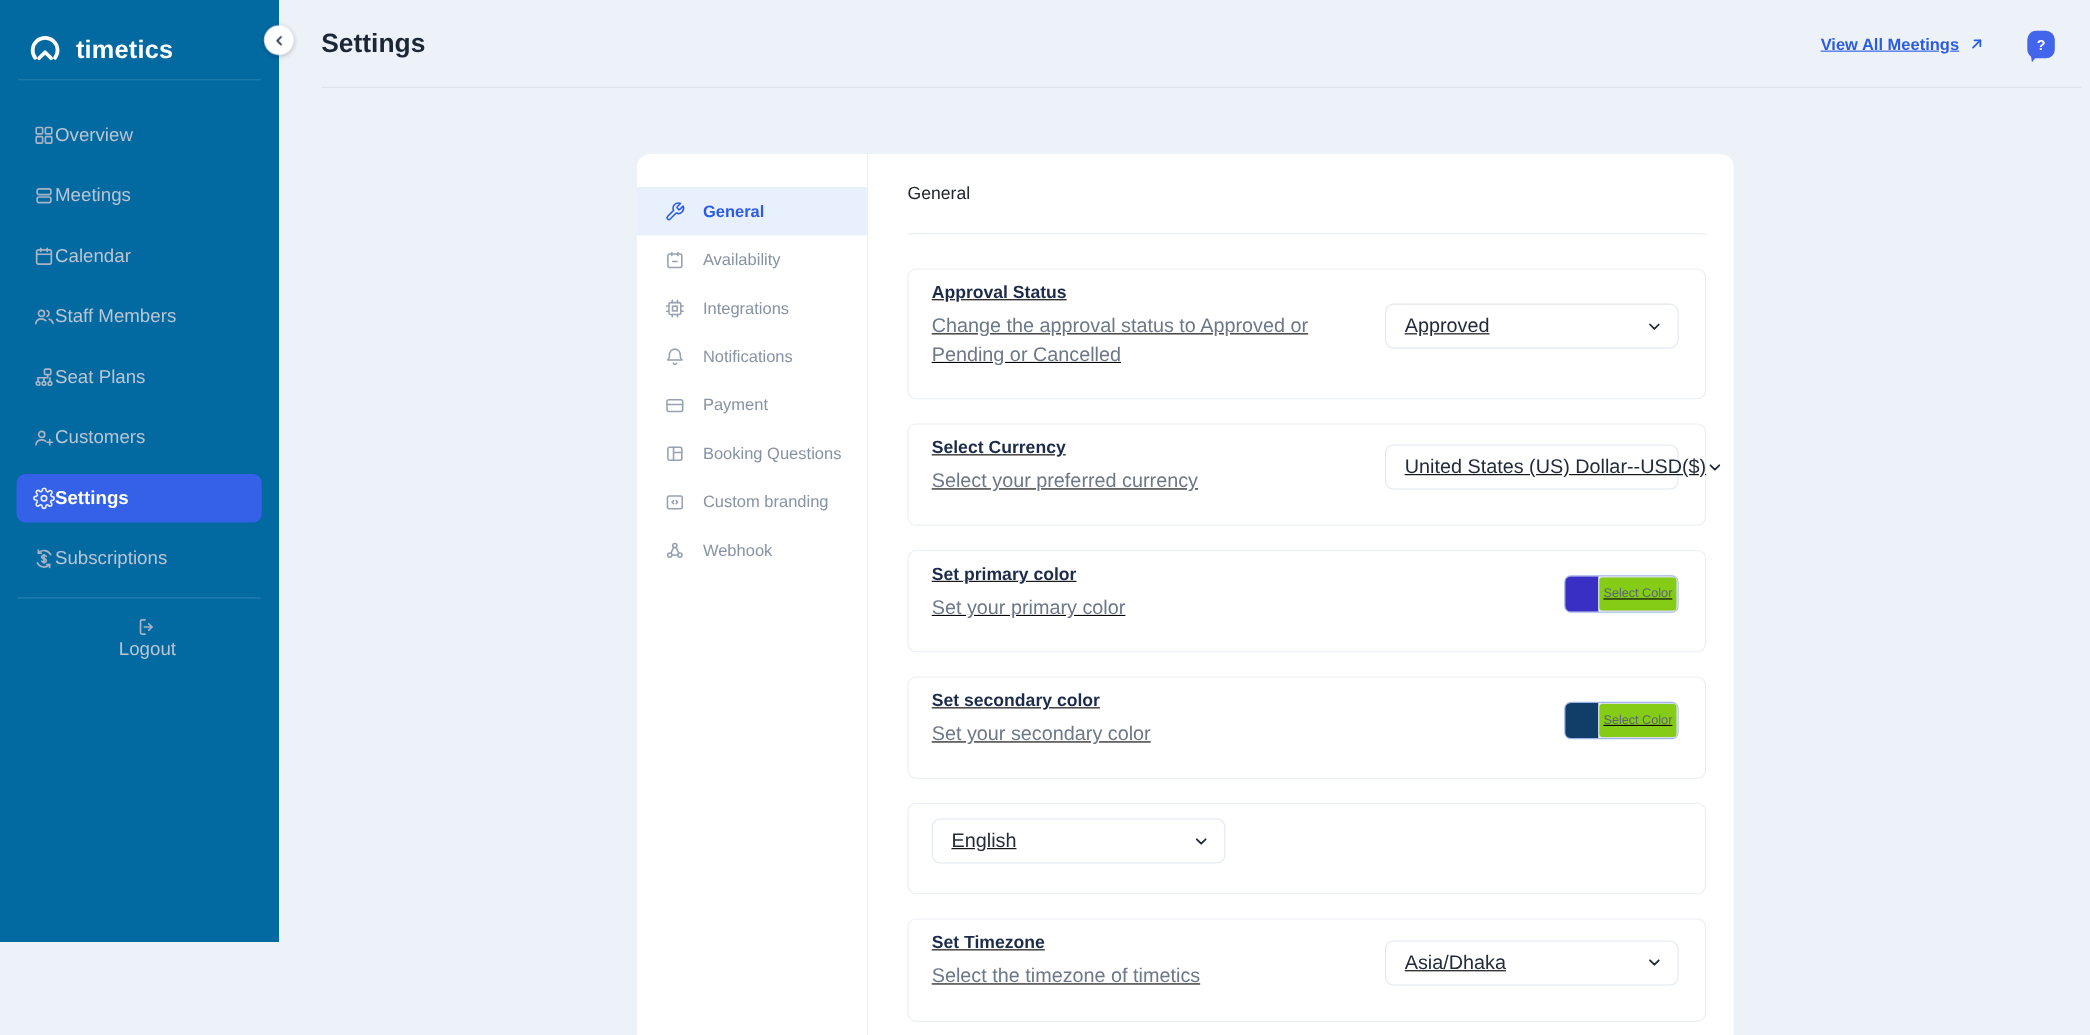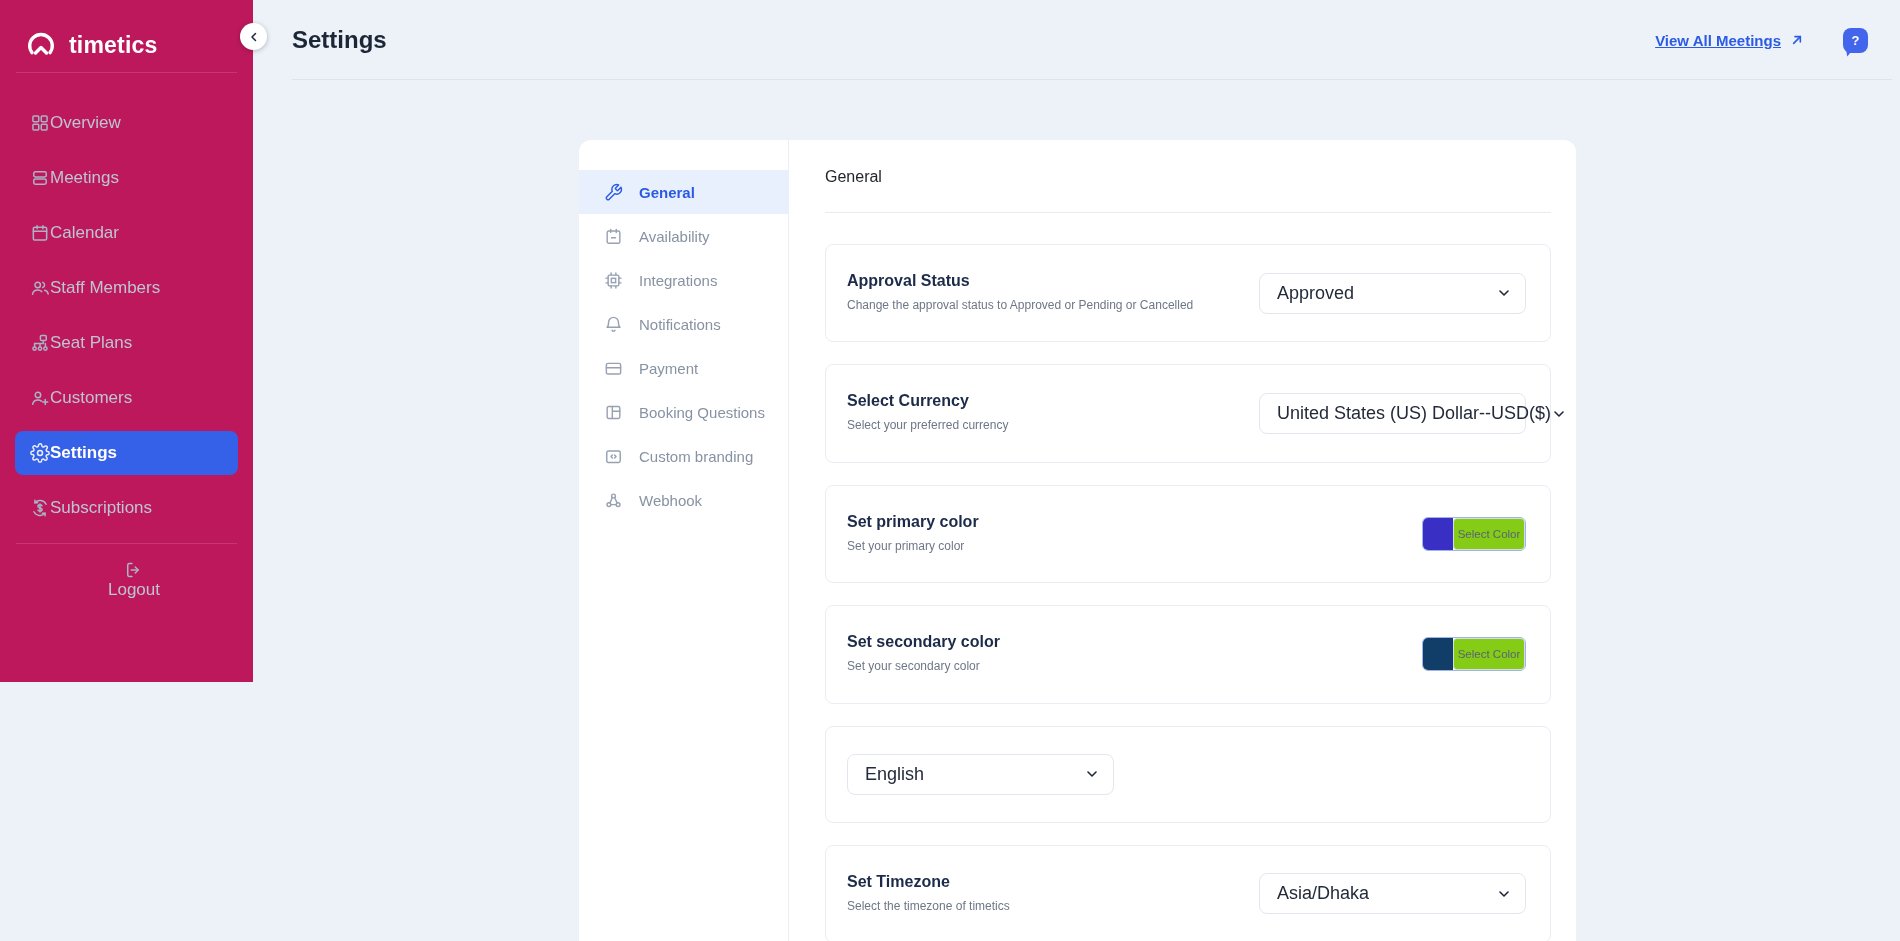--- a/index.html
+++ b/index.html
@@ -1,22 +1,22 @@
 <!DOCTYPE html>
 <html><head>
 <meta charset="utf-8">
 <style>
   * { margin:0; padding:0; box-sizing:border-box; }
   html,body { width:1900px; height:941px; overflow:hidden;
     font-family:"Liberation Sans", sans-serif; background:#EDF1F8; }
   svg { display:block; }
 
   
-  .sidebar { position:fixed; left:0; top:0; width:253px; height:682px;
-    background:#be185d; color:#BCC5D4; z-index:10; }
+  .sidebar { position:fixed; left:0; top:0; width:253px; height:856px;
+    background:#0369a1; color:#BCC5D4; z-index:10; }
   .logo-row { display:flex; align-items:center; gap:11px; padding:20px 0 0 24px; height:70px; }
   .logo-text { color:#FFFFFF; font-size:23px; font-weight:600; letter-spacing:.2px; }
   .side-divider { border:none; border-top:1px solid rgba(255,255,255,.14); margin:2px 16px 0 16px; }
   .collapse-btn { position:absolute; left:240px; top:23px; width:27px; height:27px;
     border-radius:50%; background:#FFFFFF; box-shadow:0 1px 5px rgba(0,0,0,.25);
     display:flex; align-items:center; justify-content:center; cursor:pointer; }
   .nav { margin-top:28px; }
   .nav-item { display:flex; align-items:center; height:44px;
     margin:0 15px 11px 15px; padding-left:15px; border-radius:8px;
     font-size:17px; color:#BCC5D4; cursor:pointer; }
@@ -48,23 +48,23 @@
     font-size:15px; color:#8792A3; cursor:pointer; }
   .tab .ic { width:19px; height:19px; color:#97A1B2; flex:0 0 19px; }
   .tab.active { background:#E9F0FD; color:#2B5BE4; font-weight:600; }
   .tab.active .ic { color:#2B5BE4; }
 
   .panel { flex:1; padding:28px 25px 0 36px; }
   .panel-heading { font-size:16px; font-weight:500; color:#23262F; }
   .panel-divider { height:1px; background:#E8ECF2; margin-top:26px; }
   .rows { margin-top:31px; display:flex; flex-direction:column; gap:22px; }
   .row { border:1px solid #E9EDF4; border-radius:8px; background:#fff;
-    padding:27px 24px 27px 21px; display:flex; align-items:center; justify-content:space-between; }
+    padding:13px 24px 27px 21px; display:flex; align-items:center; justify-content:space-between;text-decoration:underline; }
   .row-title { font-size:16px; font-weight:700; color:#1C2B4A; margin-bottom:7px; }
-  .row-desc { font-size:12px; color:#6E7787; line-height:1.45; max-width:370px; }
+  .row-desc { font-size:18px; color:#6E7787; line-height:1.45; max-width:370px; }
 
   .select { width:267px; height:41px; border:1px solid #E2E7EF; border-radius:8px;
     background:#fff; display:flex; align-items:center; justify-content:space-between;
     padding:0 13px 0 17px; cursor:pointer; }
   .select-value { font-size:18px; font-weight:500; color:#232B3A; white-space:nowrap; }
   .select .chev { width:16px; height:16px; color:#1F2937; flex:0 0 16px; }
 
   .color-widget { display:flex; align-items:stretch; height:34px; width:104px;
     border:1px solid #9FB5E8; border-radius:6px; background:#fff; cursor:pointer; }
   .swatch { width:30px; border-radius:5px 0 0 5px; flex:0 0 30px; }

